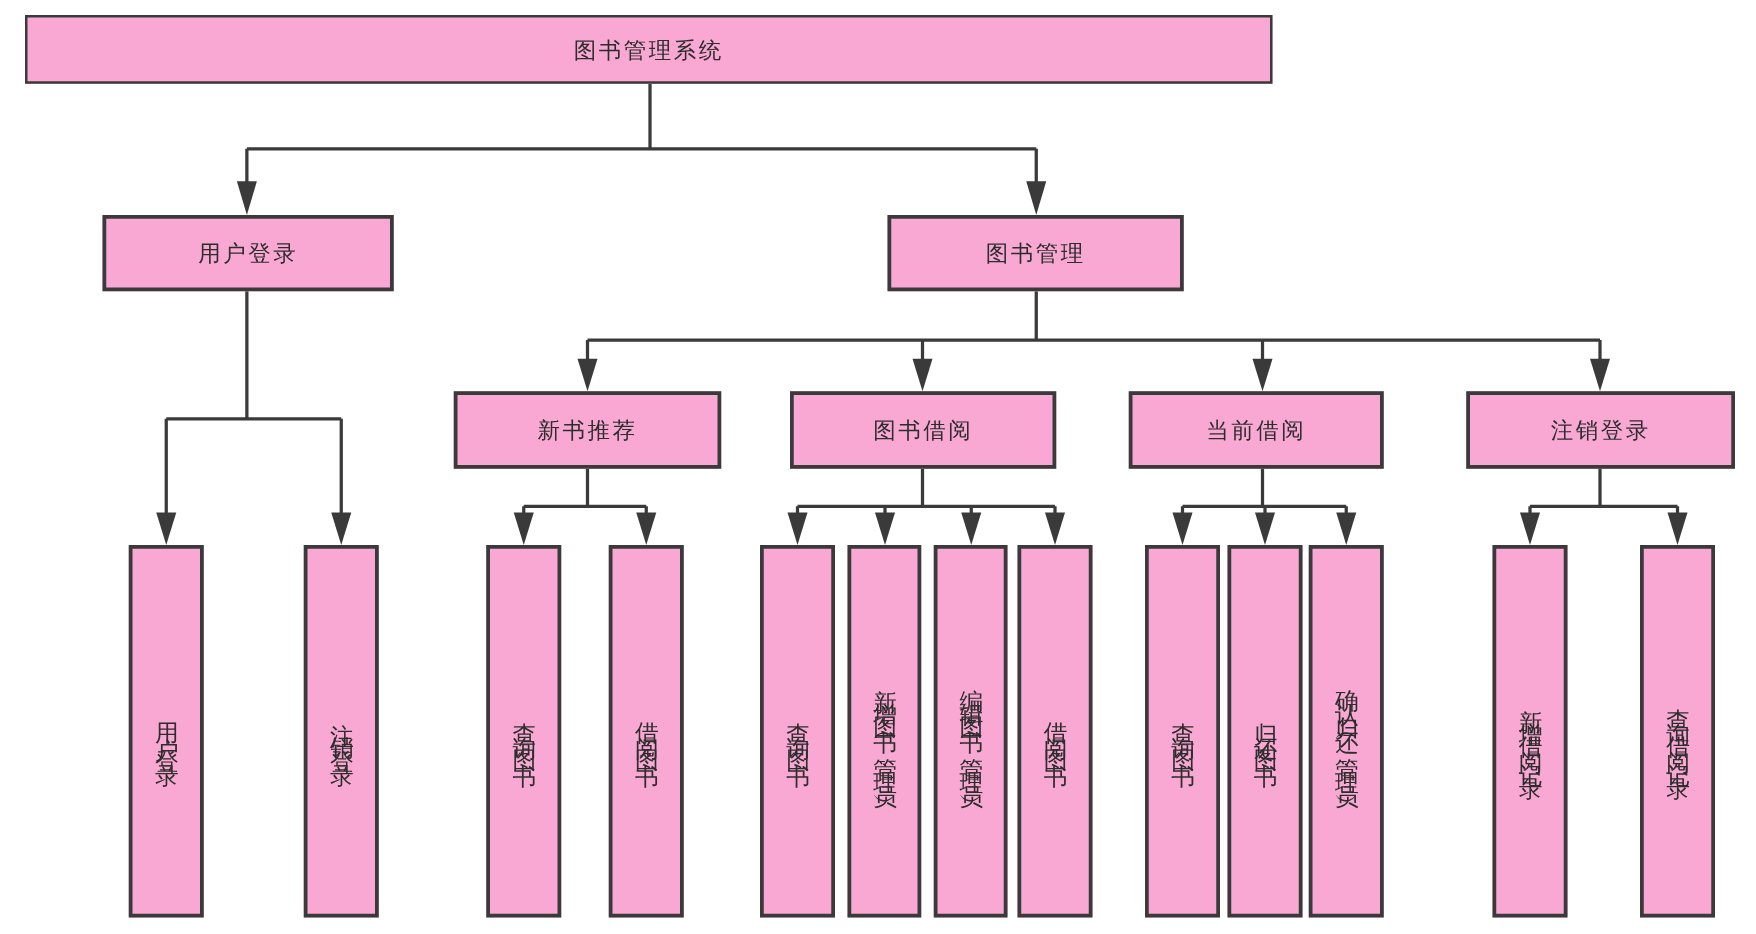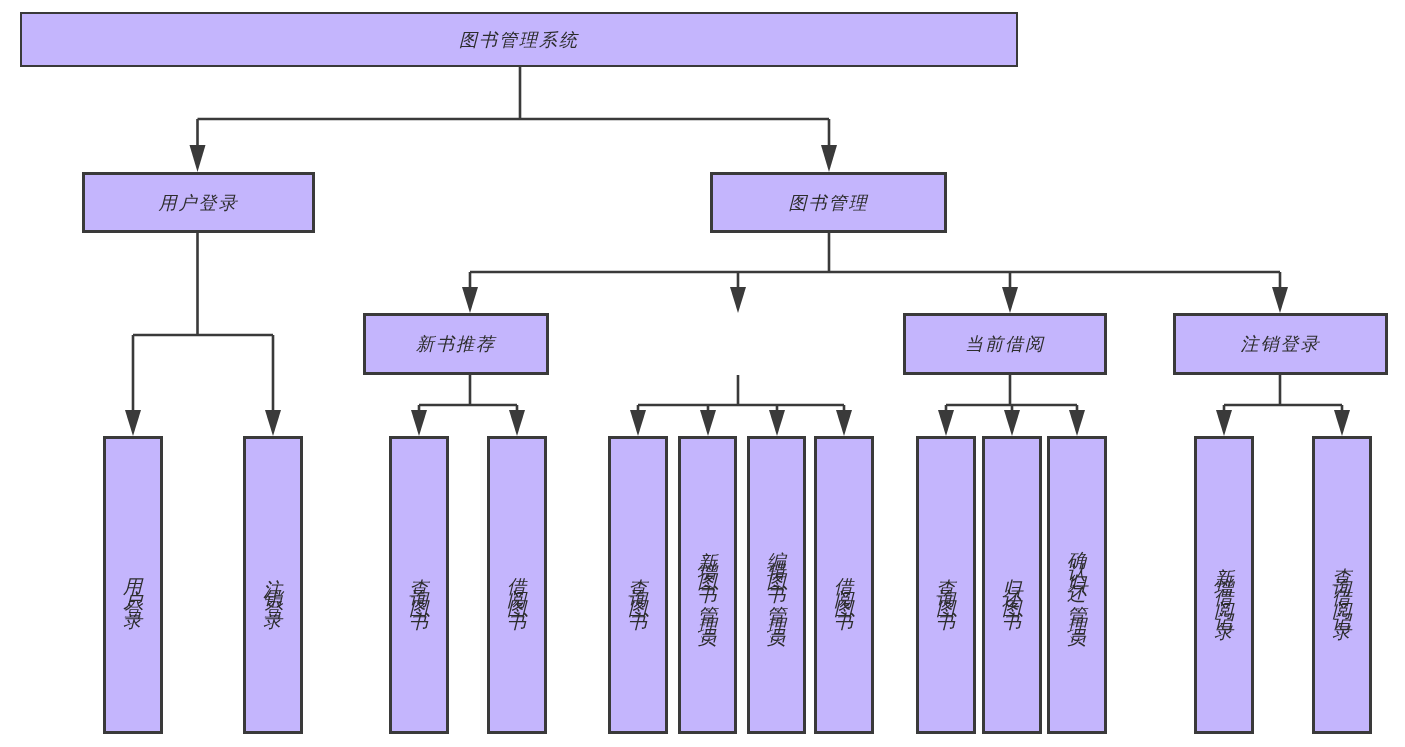--- a/index.html
+++ b/index.html
@@ -19,47 +19,46 @@
     overflow: hidden;
   }
   .connectors {
     position: absolute;
     left: 0; top: 0;
     width: 1405px; height: 747px;
   }
   .node {
     position: absolute;
     border: 3px solid var(--line);
-    background: #c4b5fd;
+    background: #f9a8d4;
     display: flex;
     align-items: center;
     justify-content: center;
     color: var(--text);
-    font-style: italic;
   }
   .hnode .lbl {
     font-size: 18px;
     letter-spacing: 2px;
     white-space: nowrap;
   }
   .leaf .lbl {
     writing-mode: vertical-rl;
     text-orientation: mixed;
     font-size: 19px;
     letter-spacing: 11px;
     line-height: 1;
   }
   
   .n-root { left: 20px; top: 12px; width: 998px; height: 55px; border-width: 2px; }
   
   .n-ulg { left: 82px;  top: 172px; width: 233px; height: 61px; }
   .n-bm  { left: 710px; top: 172px; width: 237px; height: 61px; }
   
   .lvl3  { top: 313px; height: 62px; }
-  .n-nbr { left: 363px;  width: 186px; align-items: center; }
+  .n-nbr { left: 363px;  width: 214px; align-items: center; }
   .n-bb  { left: 632px;  width: 213px; }
   .n-cb  { left: 903px;  width: 204px; }
   .n-br  { left: 1173px; width: 215px; }
   
   .leaf  { top: 436px; width: 60px; height: 298px; }
   .n-a1 { left: 103px; }
   .n-a2 { left: 243px; }
   .n-b1 { left: 389px; }
   .n-b2 { left: 487px; }
   .n-c1 { left: 608px; }
@@ -132,20 +131,23 @@
   <div class="node hnode n-ulg">
     <span class="lbl">用户登录</span>
   </div>
   <div class="node hnode n-bm">
     <span class="lbl">图书管理</span>
   </div>
 
   <div class="node hnode lvl3 n-nbr">
     <span class="lbl">新书推荐</span>
   </div>
+  <div class="node hnode lvl3 n-bb">
+    <span class="lbl">图书借阅</span>
+  </div>
   <div class="node hnode lvl3 n-cb">
     <span class="lbl">当前借阅</span>
   </div>
   <div class="node hnode lvl3 n-br">
     <span class="lbl">注销登录</span>
   </div>
 
   <div class="node leaf n-a1">
     <span class="lbl">用户登录</span>
   </div>

